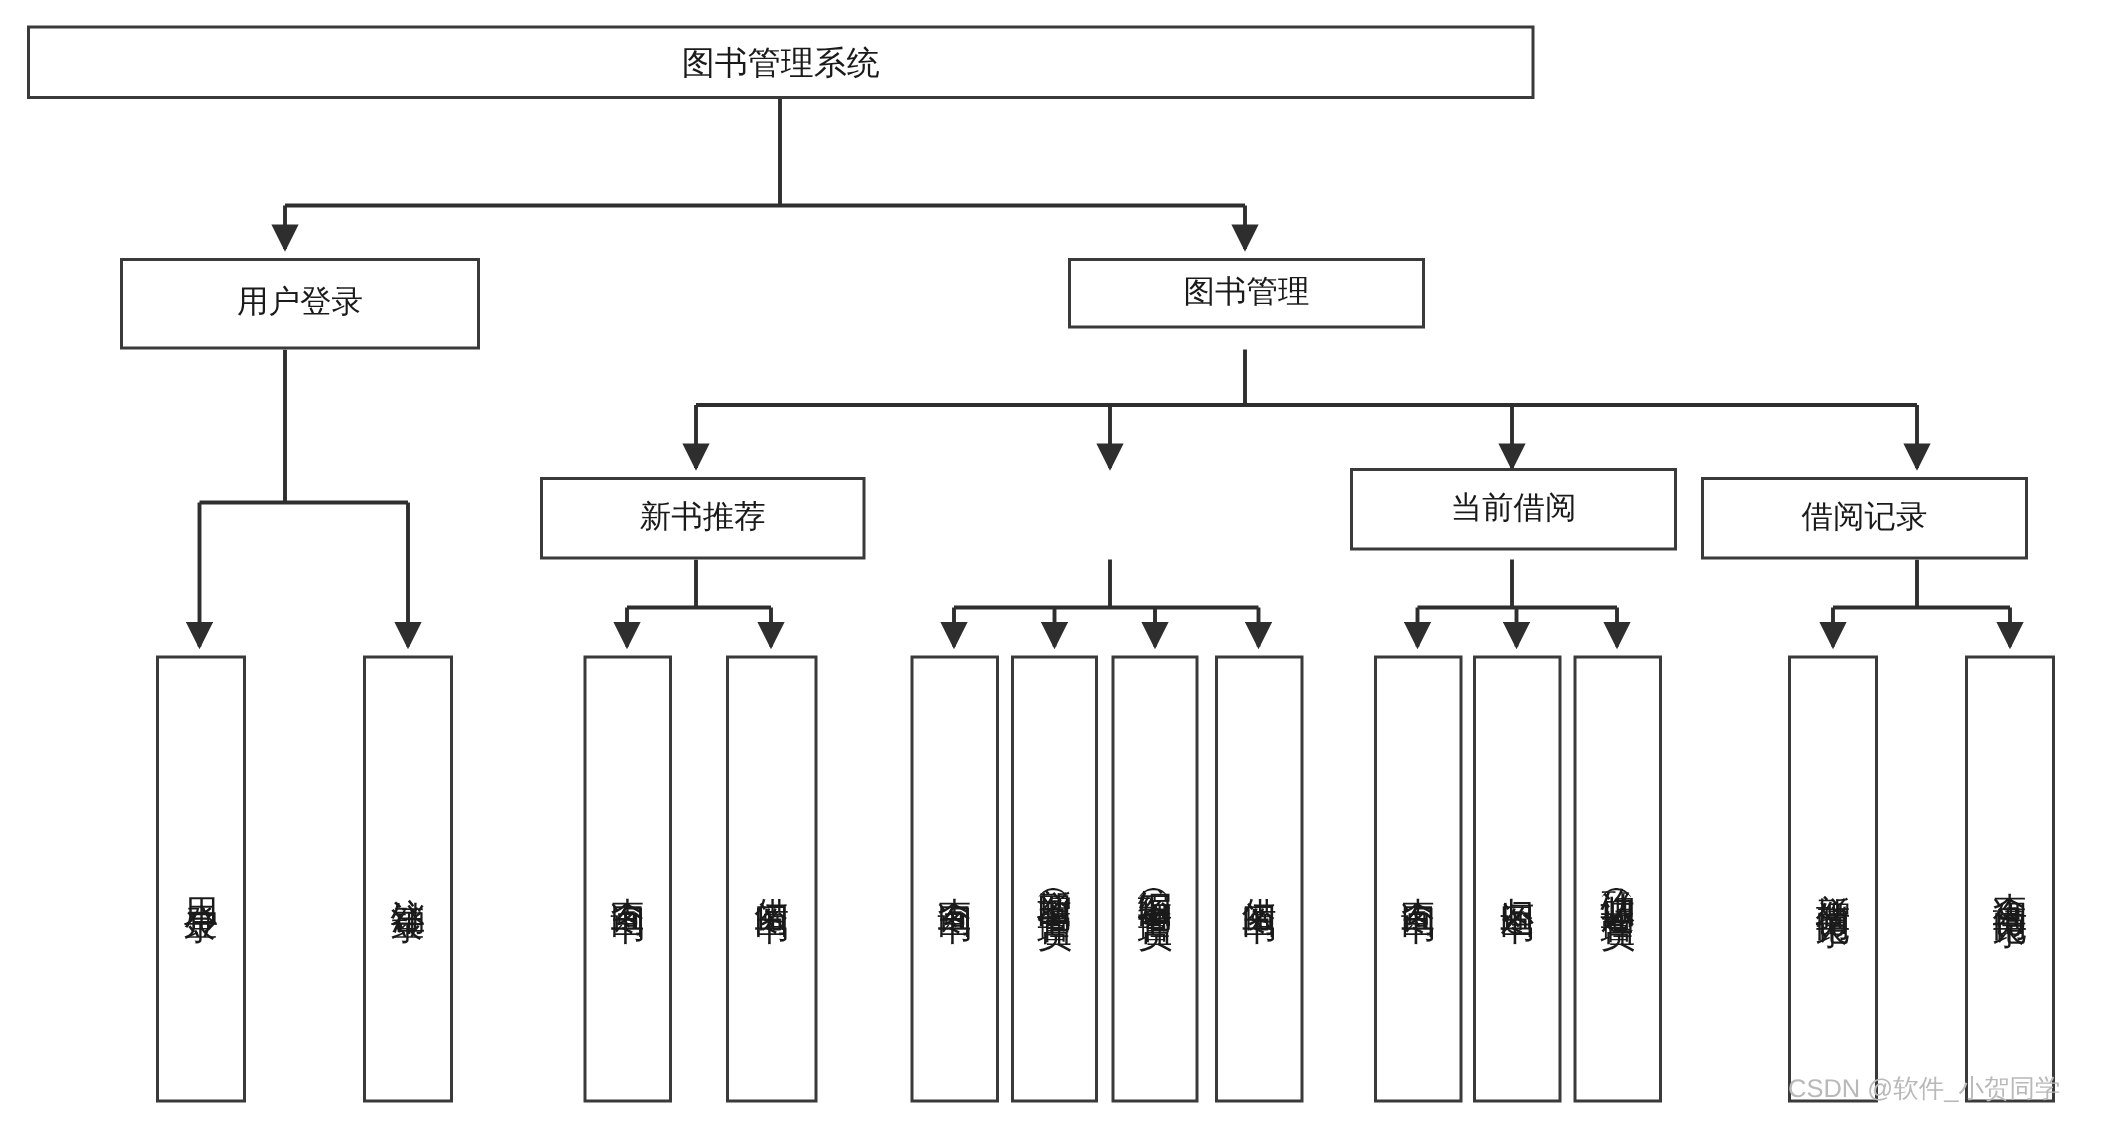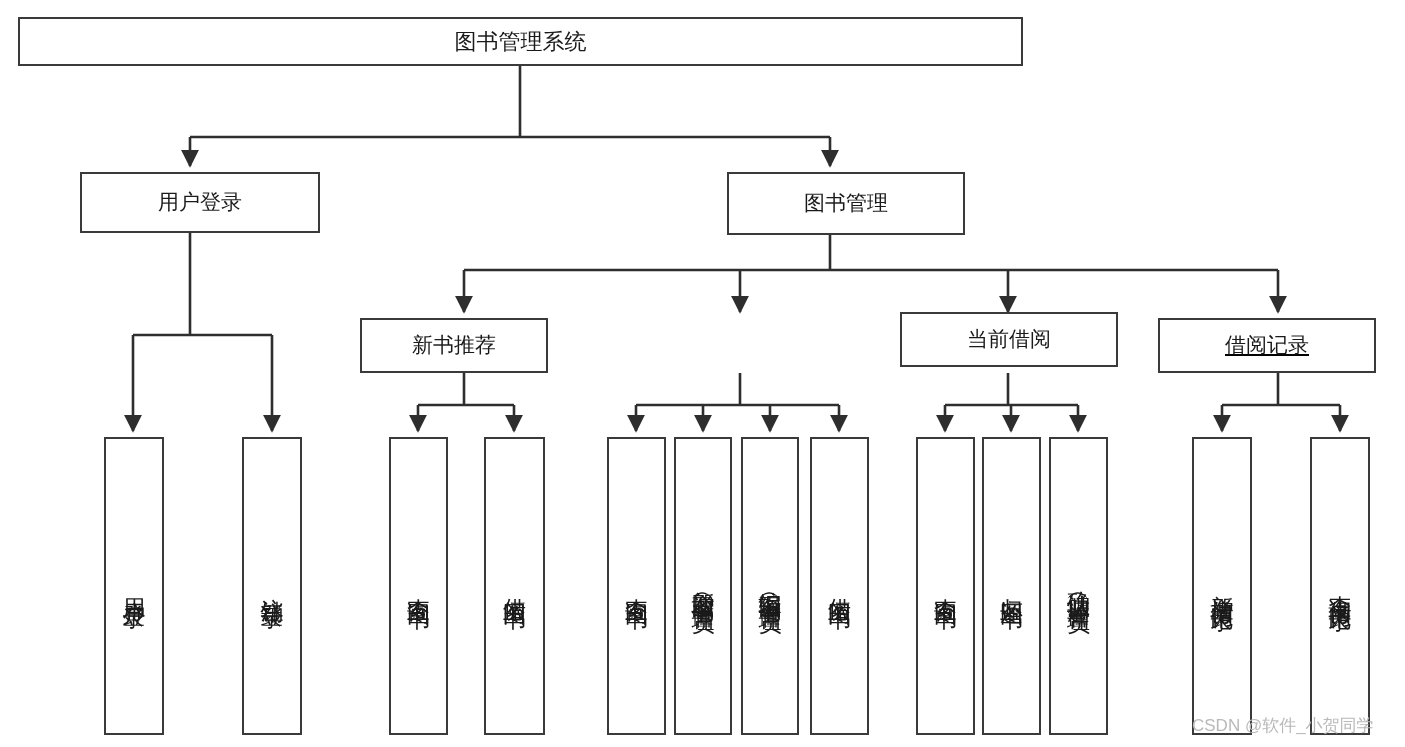--- a/index.html
+++ b/index.html
@@ -127,31 +127,31 @@
     </g>
   </svg>
 
   <div class="node horiz root" style="left:18px; top:17px; width:1005px; height:49px;">
     <span class="node-label">图书管理系统</span>
   </div>
 
   <div class="node horiz" style="left:80px; top:172px; width:240px; height:61px;">
     <span class="node-label">用户登录</span>
   </div>
-  <div class="node horiz" style="left:712px; top:172px; width:238px; height:63px;margin-left:15px;">
+  <div class="node horiz" style="left:712px; top:172px; width:238px; height:47px;">
     <span class="node-label">图书管理</span>
   </div>
 
-  <div class="node horiz" style="left:360px; top:318px; width:188px; height:55px;justify-content:center;">
+  <div class="node horiz" style="left:360px; top:318px; width:217px; height:55px;justify-content:center;">
     <span class="node-label">新书推荐</span>
   </div>
   <div class="node horiz" style="left:900px; top:312px; width:218px; height:55px;">
     <span class="node-label">当前借阅</span>
   </div>
-  <div class="node horiz" style="left:1158px; top:318px; width:218px; height:55px;text-decoration:underline;">
+  <div class="node horiz" style="left:1134px; top:318px; width:218px; height:55px;">
     <span class="node-label">借阅记录</span>
   </div>
 
   <div class="node vert" style="left:104px; top:437px; width:60px; height:298px;">
     <span class="node-label">用户登录</span>
   </div>
   <div class="node vert" style="left:242px; top:437px; width:60px; height:298px;">
     <span class="node-label">注销登录</span>
   </div>
 

